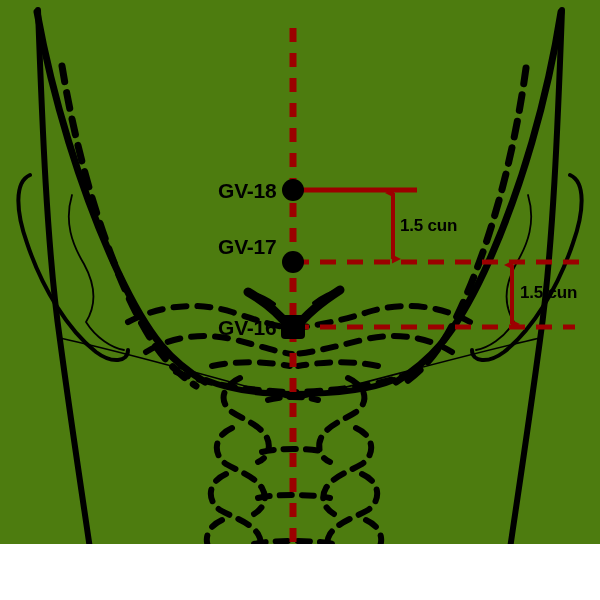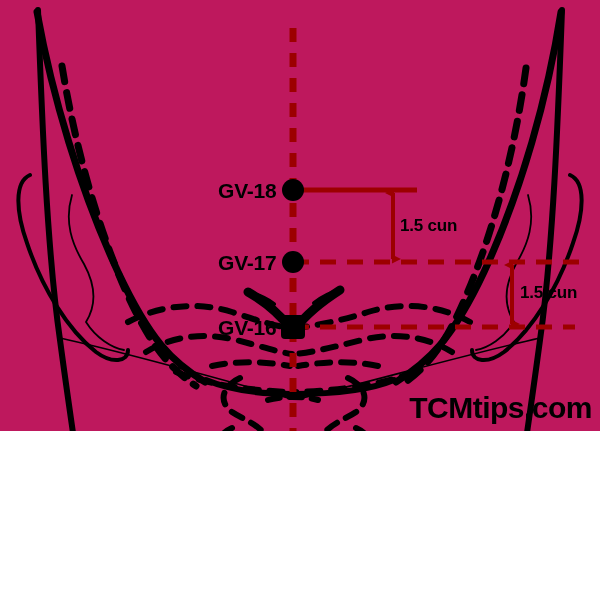--- a/index.html
+++ b/index.html
@@ -6,22 +6,22 @@
     margin: 0;
     padding: 0;
     background: #ffffff;
   }
   body {
     font-family: "Liberation Sans", sans-serif;
   }
   #diagram-root {
     position: relative;
     width: 600px;
-    height: 431px;
-    background: #be185d;
+    height: 544px;
+    background: #4d7c0f;
     overflow: hidden;
   }
   #anatomy-svg {
     position: absolute;
     left: 0;
     top: 0;
     width: 600px;
     height: 600px;
   }
   .point-label {
@@ -157,23 +157,22 @@
 
     <g>
       <circle cx="293" cy="190" r="11" fill="#000000"></circle>
       <circle cx="293" cy="262" r="11" fill="#000000"></circle>
       <rect x="281" y="315" width="24" height="24" rx="4" fill="#000000"></rect>
     </g>
   </svg>
 
   <div class="point-label" style="left:218px; top:179px;">GV-18</div>
 
-  <div class="point-label" style="left:218px; top:251px;">GV-17</div>
+  <div class="point-label" style="left:218px; top:235px;">GV-17</div>
 
   <div class="point-label" style="left:218px; top:316px;text-align:right;">GV-16</div>
 
   <div class="cun-label" style="left:400px; top:216px;">1.5 cun</div>
 
   <div class="cun-label" style="left:520px; top:283px;">1.5 cun</div>
 
-  <div id="watermark">TCMtips.com</div>
 
 </div>
 
 </body></html>

